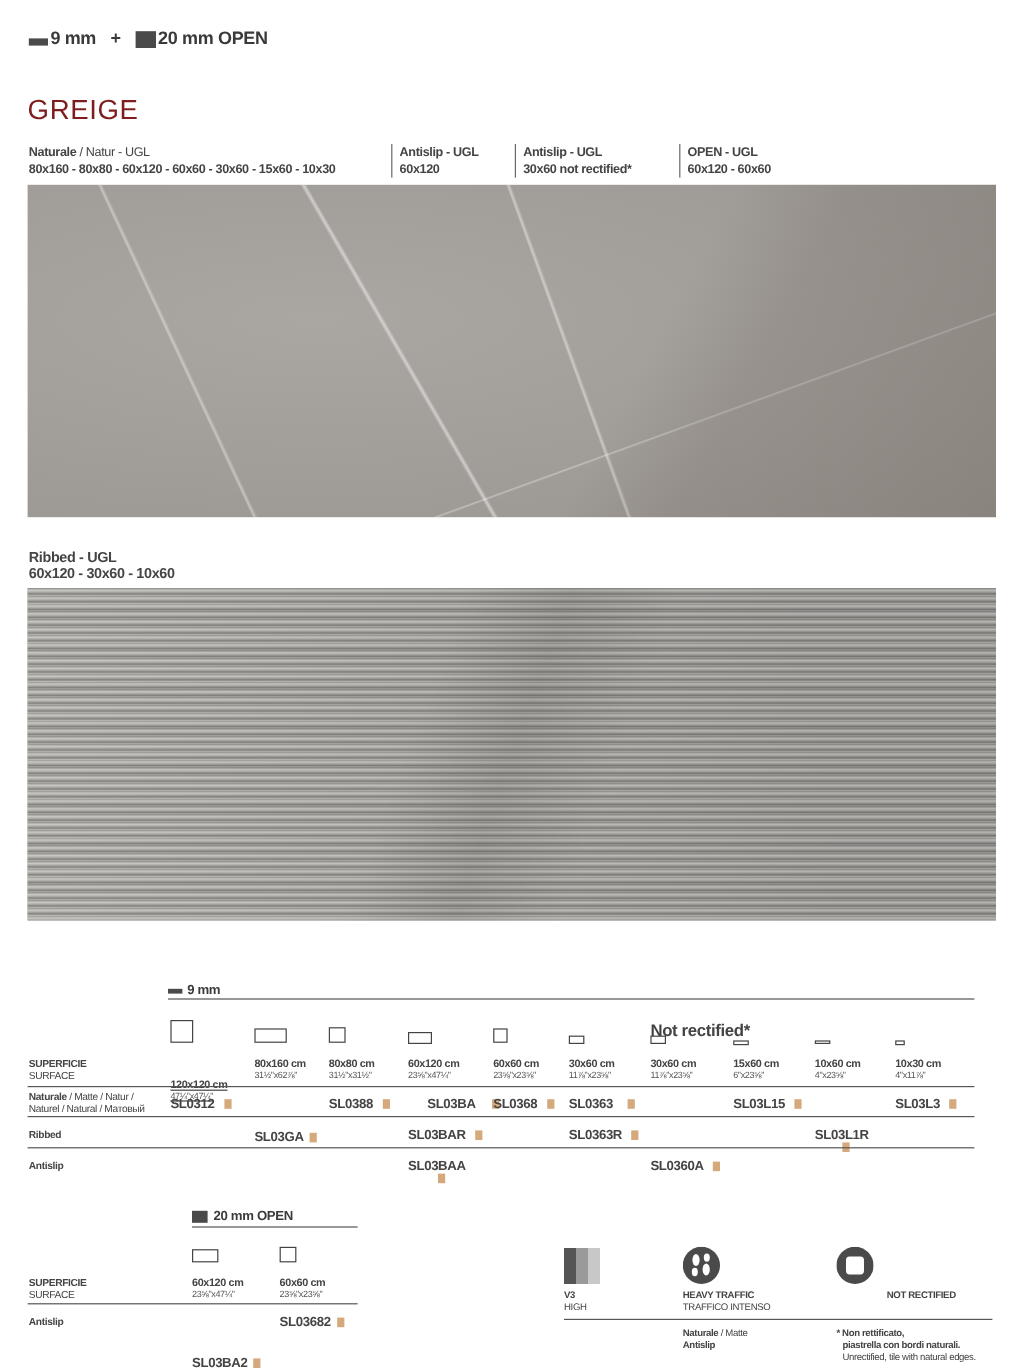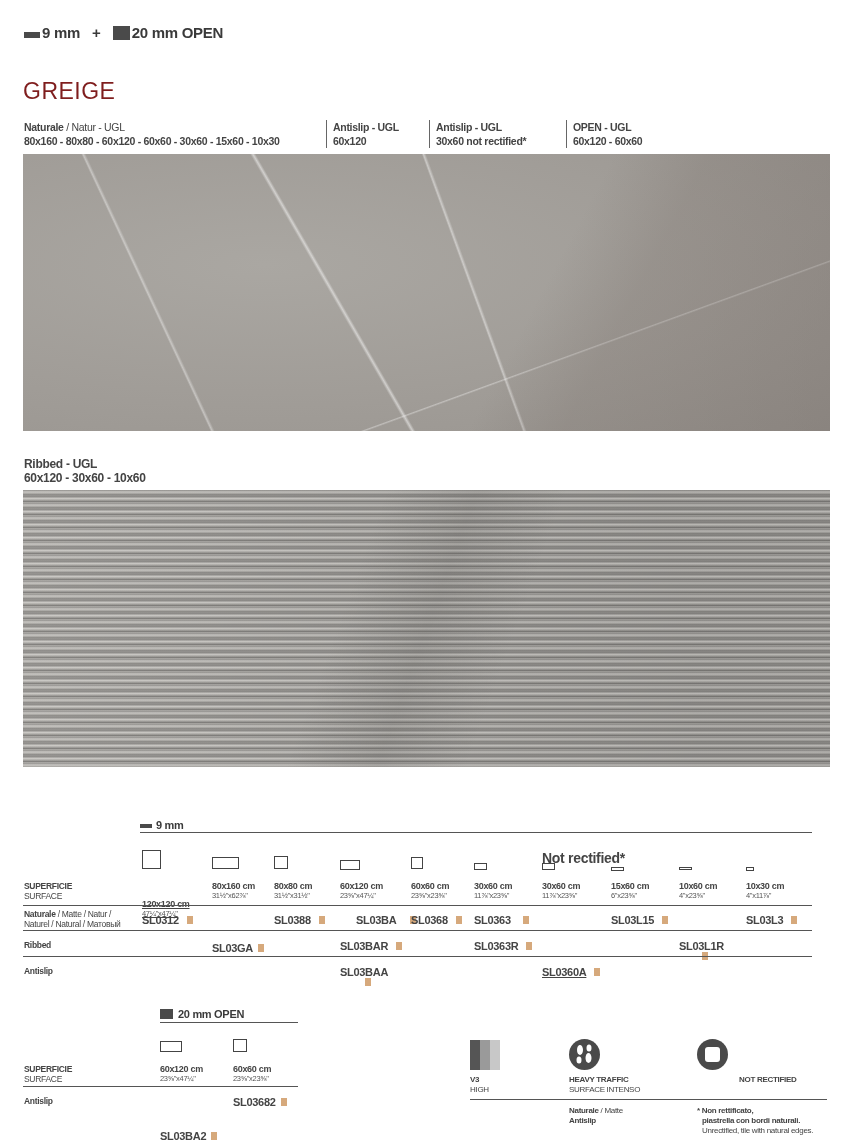--- a/index.html
+++ b/index.html
@@ -198,21 +198,21 @@
     <span class="swatch"></span>
   </div>
 
 <div class="hline" style="top:956px; left:23px; width:789px;"></div>
 
 <div class="rowlabel cond" style="top:966px;"><span>Antislip</span></div>
 <div class="code cond" style="top:966px; left:340px;flex-direction:column;">
     <span>SL03BAA</span>
     <span class="swatch"></span>
   </div>
-<div class="code cond" style="top:966px; left:542px;text-decoration:underline;">
+<div class="code cond" style="top:966px; left:542px;">
     <span>SL0360A</span>
     <span class="swatch"></span>
   </div>
 
 <div class="abs sec-head cond" style="top:1006px; left:160px; width:138px; height:17px;">
   <span class="bar20"></span>
   <span>20 mm OPEN</span>
 </div>
 
 <div class="shape" style="top:1041px; left:160px; width:22px; height:11px;"></div>
@@ -249,21 +249,21 @@
 
 <svg class="abs" style="top:1039px; left:569px;" width="31" height="31" viewBox="0 0 31 31">
   <circle cx="15.5" cy="15.5" r="15.5" fill="#4a4a4a"></circle>
   <ellipse cx="11" cy="11" rx="3" ry="5" fill="#fff"></ellipse>
   <ellipse cx="10" cy="21" rx="2.5" ry="3.5" fill="#fff"></ellipse>
   <ellipse cx="20" cy="9" rx="2.5" ry="3.5" fill="#fff"></ellipse>
   <ellipse cx="19.5" cy="19" rx="3" ry="5" fill="#fff"></ellipse>
 </svg>
 <div class="note cond" style="top:1075px; left:569px;">
   <b>HEAVY TRAFFIC</b><br>
-  <span>SURFACE INTENSO</span>
+  <span>TRAFFICO INTENSO</span>
 </div>
 
 <svg class="abs" style="top:1039px; left:697px;" width="31" height="31" viewBox="0 0 31 31">
   <circle cx="15.5" cy="15.5" r="15.5" fill="#4a4a4a"></circle>
   <rect x="8" y="8" width="15" height="15" rx="3" fill="#fff"></rect>
 </svg>
 <div class="note cond" style="top:1075px; left:697px;padding-left:42px;">
   <b>NOT RECTIFIED</b>
 </div>
 

